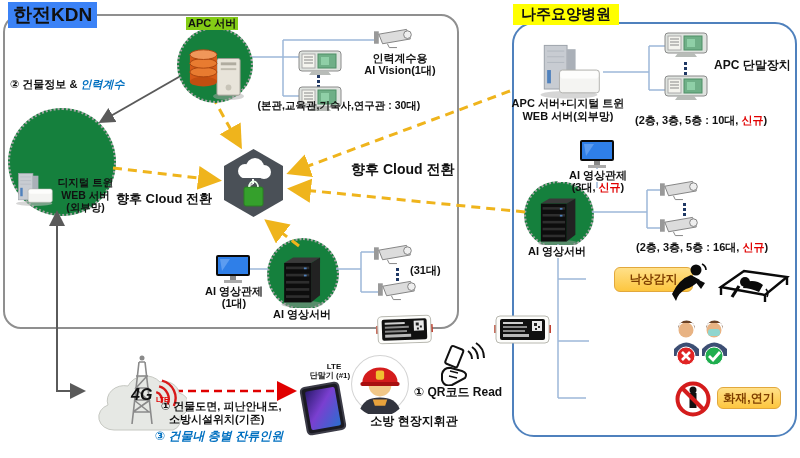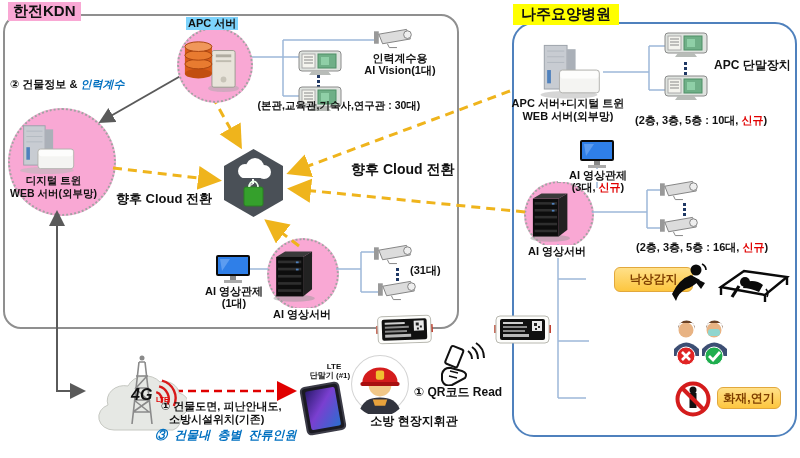--- a/index.html
+++ b/index.html
@@ -4,38 +4,38 @@
 <style>
   html,body{margin:0;padding:0;background:#fff;}
   #stage{position:relative;width:800px;height:458px;background:#fff;overflow:hidden;
          font-family:"Liberation Sans","DejaVu Sans",sans-serif;color:#111;}
   .panel{position:absolute;background:transparent;}
   .panel-kdn{left:3px;top:14px;width:452px;height:311px;border:2px solid #8f8f8f;border-radius:18px;}
   .panel-hosp{left:512px;top:22px;width:281px;height:411px;border:2.5px solid #4f81bd;border-radius:22px;}
   .lbl{position:absolute;font-weight:bold;line-height:1.15;white-space:nowrap;}
   .ctr{text-align:center;white-space:normal;} .t14{font-size:14px;} .t13{font-size:13px;}
   .t12{font-size:12px;} .t11{font-size:11px;} .t10{font-size:10.5px;} .t8{font-size:8px;}
-  .blue{color:#0070c0;font-family:Liberation Mono, monospace;} .red{color:#e00000;} .ital{font-style:italic;}
+  .blue{color:#0070c0;} .red{color:#e00000;} .ital{font-style:italic;}
   .circle{position:absolute;border:2px dotted #a3a3a3;border-radius:50%;
-          display:flex;align-items:flex-start;justify-content:center;flex-direction:column;background:#f9a8d4;}
+          display:flex;align-items:flex-end;justify-content:center;flex-direction:row;background:#15803d;}
   .ybox{position:absolute;background:linear-gradient(#ffe089,#fdc63f);border:1px solid #e2a83c;
         border-radius:6px;display:flex;align-items:center;justify-content:center;
         font-weight:bold;font-size:12px;color:#7f3f00;}
   .overlay{position:absolute;left:0;top:0;z-index:2;}
   .icon{position:absolute;z-index:3;}
   .lbl{z-index:4;}
   .hexagon{position:absolute;left:224px;top:149px;width:59px;height:68px;z-index:3;
            background:#4a5057;clip-path:polygon(50% 0,100% 25%,100% 75%,50% 100%,0 75%,0 25%);}
   .dots{position:absolute;z-index:3;display:flex;flex-direction:column;gap:2px;}
   .dots span{width:3px;height:3px;background:#1f3864;display:block;}
   .tablet{position:absolute;left:303px;top:384px;width:36px;height:45px;z-index:3;
           background:#1a1a22;border:2px solid #3c3c48;border-radius:5px;transform:rotate(-10deg);}
   .tablet .scr{position:absolute;inset:3px;border-radius:2px;
           background:linear-gradient(130deg,#2a1a6e,#7a3fd0 45%,#2a6fd0);}
-  .title-kdn{position:absolute;left:8px;top:2px;background:#f9a8d4;padding:0 5px;font-weight:bold;font-size:15px;z-index:4;}
+  .title-kdn{position:absolute;left:8px;top:2px;background:#3b82f6;padding:0 5px;font-weight:bold;font-size:19px;z-index:4;}
   .title-hosp{position:absolute;left:513px;top:4px;background:#ffff00;padding:1px 8px;font-weight:bold;font-size:15px;z-index:4;}
 </style>
 </head>
 <body>
 
 <div id="stage">
 
   <div class="panel panel-kdn"></div>
   <div class="panel panel-hosp"></div>
   <div class="title-kdn">한전KDN</div>
@@ -83,21 +83,21 @@
       <rect x="38" y="18" width="16" height="3" fill="#b0aca0"></rect>
       <rect x="38" y="24" width="16" height="2" fill="#c0bcb0"></rect>
       <circle cx="46" cy="44" r="3" fill="#c8c4b8"></circle>
       <rect x="6" y="10" width="28" height="28" fill="#d65a18"></rect>
       <ellipse cx="20" cy="38" rx="14" ry="5" fill="#c24e10"></ellipse>
       <ellipse cx="20" cy="28" rx="14" ry="5" fill="#e87b30" stroke="#a84410"></ellipse>
       <ellipse cx="20" cy="19" rx="14" ry="5" fill="#e87b30" stroke="#a84410"></ellipse>
       <ellipse cx="20" cy="10" rx="14" ry="5" fill="#f0975a" stroke="#a84410"></ellipse>
     </svg>
   </div>
-  <div class="lbl t11" style="left:186px;top:17px;background:#7dd3fc;padding:0 2px;">APC 서버</div>
+  <div class="lbl t11" style="left:186px;top:17px;background:#84cc16;padding:0 2px;">APC 서버</div>
 
   <div class="lbl t11" style="left:10px;top:78px;">
     <span>② 건물정보 &amp;</span>
     <span class="blue ital">인력계수</span>
   </div>
 
   <div class="circle" style="left:8px;top:108px;width:104px;height:104px;">
     <svg width="72" height="50" viewBox="0 0 78 56">
       <ellipse cx="40" cy="52" rx="30" ry="4" fill="#bbb" opacity=".6"></ellipse>
       <rect x="14" y="2" width="24" height="44" fill="#c8ccd2" stroke="#9aa0a8"></rect>

